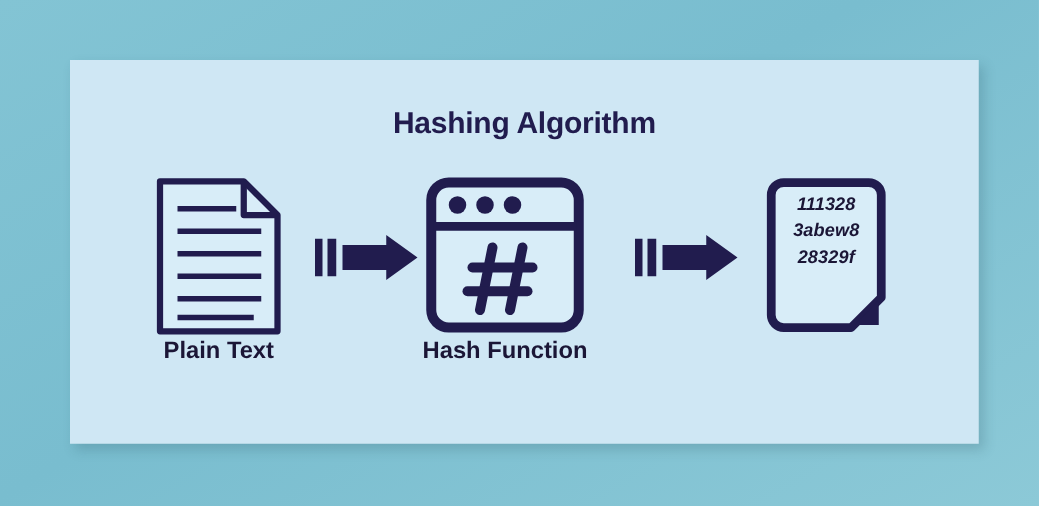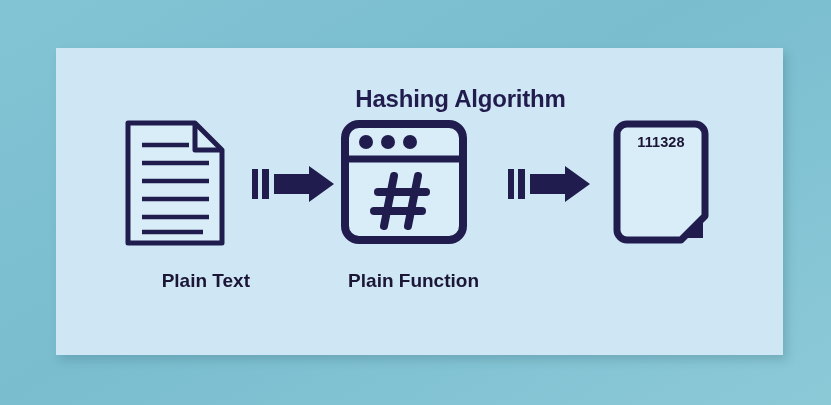--- a/index.html
+++ b/index.html
@@ -38,30 +38,30 @@
     position: absolute;
     left: 0;
     top: 37px;
     width: 727px;
     text-align: center;
     font-size: 24px;
     font-weight: bold;
     letter-spacing: -0.2px;
     color: #211c4e;
     white-space: nowrap;
-    margin-left: 41px;
   }
 
   
   #row {
     position: absolute;
     left: 0;
-    top: 70px;
+    top: 92px;
     width: 607px;
     height: 130px;
+    font-style: italic;
   }
 
   .stage-col {
     position: absolute;
     top: 0;
     height: 130px;
   }
   .col-plain   { left: 44px;  width: 150px; }
   .col-hashfn  { left: 273px; width: 150px; }
   .col-hashed  { left: 530px; width: 150px; }
@@ -70,21 +70,21 @@
     position: absolute;
     left: 50%;
     transform: translateX(-50%);
     top: 0;
   }
 
   .caption {
     position: absolute;
     top: 222px;
     width: 150px;
-    text-align: right;
+    text-align: center;
     font-size: 19px;
     font-weight: bold;
     color: #1b1636;
     white-space: nowrap;
   }
   .cap-plain  { left: 44px; }
   .cap-hashfn { left: 273px; }
   .cap-hashed { left: 530px; }
 
   
@@ -177,23 +177,25 @@
       </div>
 
       <div class="stage-col col-hashed">
         <div class="icon-wrap">
           <svg width="100" height="128" viewBox="0 0 100 128" aria-hidden="true">
             <path d="M16 6 H84 A10 10 0 0 1 94 16 V98 L70 122 H16 A10 10 0 0 1 6 112 V16 A10 10 0 0 1 16 6 Z" fill="#d8edf8" stroke="#211c4e" stroke-width="7" stroke-linejoin="round"></path>
             <path d="M73 120 L92 100 V120 Z" fill="#211c4e"></path>
           </svg>
           <div id="hashed-lines">
             <div>111328</div>
+            <div>3abew8</div>
+            <div>28329f</div>
           </div>
         </div>
       </div>
 
     </div>
 
     <div class="caption cap-plain">Plain Text</div>
-    <div class="caption cap-hashfn">Plain Function</div>
+    <div class="caption cap-hashfn">Hash Function</div>
 
   </div>
 </div>
 
 </body></html>

